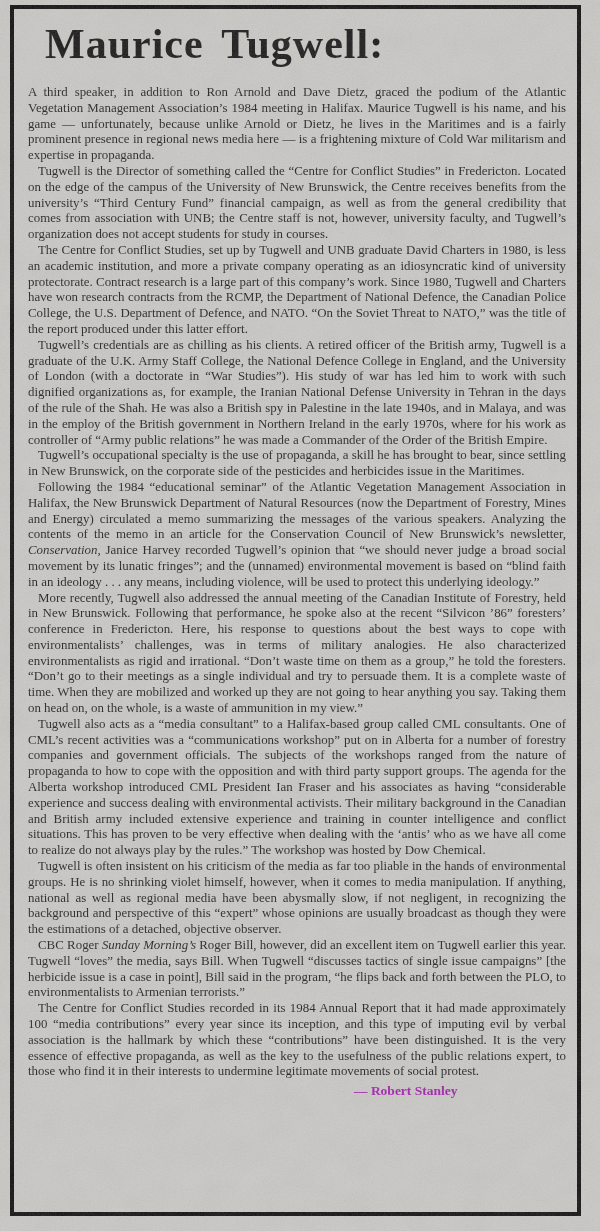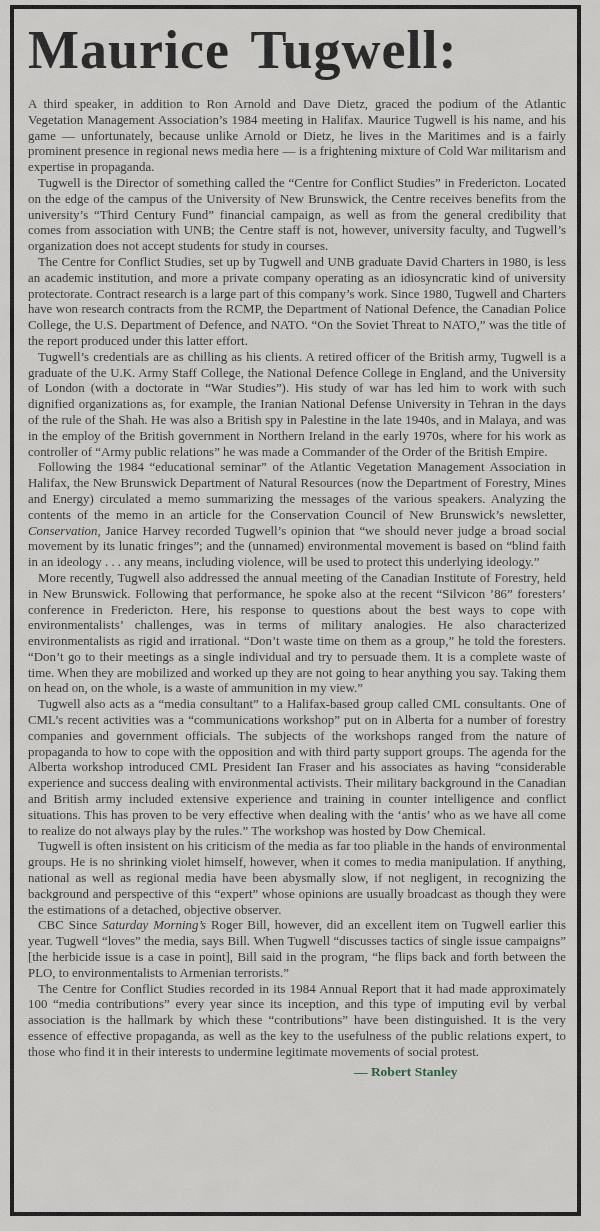--- a/index.html
+++ b/index.html
@@ -23,26 +23,26 @@
   .frame{
     position:absolute;left:10px;top:5px;
     width:563px;height:1203px;
     border:4px solid var(--border);
     z-index:1;
     box-sizing:content-box;
     padding:0;
   }
   .title{
     font-weight:bold;
-    font-size:54px;
+    font-size:42px;
     line-height:1.0;
     letter-spacing:1px;
     word-spacing:7px;
     margin:0;
-    padding-left:14px;
+    padding-left:31px;
     color:#161616;
   }
   .title-1{margin-top:14px;}
   .title-2{margin-top:14px;}
   .body-text{
     margin-top:17px;
     padding-left:14px;
     padding-right:11px;
     font-size:12.9px;
     line-height:15.8px;
@@ -53,38 +53,39 @@
     margin:0;
     text-indent:10px;
   }
   .body-text p.first{text-indent:0;margin-top:20px;}
   .body-text em{}
   .byline{
     margin-top:3px;
     margin-left:340px;
     font-weight:bold;
     font-size:13.5px;
-    color:#14532d;
+    color:#a21caf;
   }
 </style>
 </head>
 <body>
 
 <div class="frame">
   <h1 class="title title-1">Maurice Tugwell:</h1>
   <div class="body-text">
       <p class="first"><span>A third speaker, in addition to Ron Arnold and Dave Dietz, graced the podium of the Atlantic Vegetation Management Association’s 1984 meeting in Halifax. Maurice Tugwell is his name, and his game — unfortunately, because unlike Arnold or Dietz, he lives in the Maritimes and is a fairly prominent presence in regional news media here — is a frightening mixture of Cold War militarism and expertise in propaganda.</span></p>
       <p><span>Tugwell is the Director of something called the “Centre for Conflict Studies” in Fredericton. Located on the edge of the campus of the University of New Brunswick, the Centre receives benefits from the university’s “Third Century Fund” financial campaign, as well as from the general credibility that comes from association with UNB; the Centre staff is not, however, university faculty, and Tugwell’s organization does not accept students for study in courses.</span></p>
       <p><span>The Centre for Conflict Studies, set up by Tugwell and UNB graduate David Charters in 1980, is less an academic institution, and more a private company operating as an idiosyncratic kind of university protectorate. Contract research is a large part of this company’s work. Since 1980, Tugwell and Charters have won research contracts from the RCMP, the Department of National Defence, the Canadian Police College, the U.S. Department of Defence, and NATO. “On the Soviet Threat to NATO,” was the title of the report produced under this latter effort.</span></p>
       <p><span>Tugwell’s credentials are as chilling as his clients. A retired officer of the British army, Tugwell is a graduate of the U.K. Army Staff College, the National Defence College in England, and the University of London (with a doctorate in “War Studies”). His study of war has led him to work with such dignified organizations as, for example, the Iranian National Defense University in Tehran in the days of the rule of the Shah. He was also a British spy in Palestine in the late 1940s, and in Malaya, and was in the employ of the British government in Northern Ireland in the early 1970s, where for his work as controller of “Army public relations” he was made a Commander of the Order of the British Empire.</span></p>
+      <p><span>Tugwell’s occupational specialty is the use of propaganda, a skill he has brought to bear, since settling in New Brunswick, on the corporate side of the pesticides and herbicides issue in the Maritimes.</span></p>
       <p><span>Following the 1984 “educational seminar” of the Atlantic Vegetation Management Association in Halifax, the New Brunswick Department of Natural Resources (now the Department of Forestry, Mines and Energy) circulated a memo summarizing the messages of the various speakers. Analyzing the contents of the memo in an article for the Conservation Council of New Brunswick’s newsletter, </span><em>Conservation</em><span>, Janice Harvey recorded Tugwell’s opinion that “we should never judge a broad social movement by its lunatic fringes”; and the (unnamed) environmental movement is based on “blind faith in an ideology . . . any means, including violence, will be used to protect this underlying ideology.”</span></p>
       <p><span>More recently, Tugwell also addressed the annual meeting of the Canadian Institute of Forestry, held in New Brunswick. Following that performance, he spoke also at the recent “Silvicon ’86” foresters’ conference in Fredericton. Here, his response to questions about the best ways to cope with environmentalists’ challenges, was in terms of military analogies. He also characterized environmentalists as rigid and irrational. “Don’t waste time on them as a group,” he told the foresters. “Don’t go to their meetings as a single individual and try to persuade them. It is a complete waste of time. When they are mobilized and worked up they are not going to hear anything you say. Taking them on head on, on the whole, is a waste of ammunition in my view.”</span></p>
       <p><span>Tugwell also acts as a “media consultant” to a Halifax-based group called CML consultants. One of CML’s recent activities was a “communications workshop” put on in Alberta for a number of forestry companies and government officials. The subjects of the workshops ranged from the nature of propaganda to how to cope with the opposition and with third party support groups. The agenda for the Alberta workshop introduced CML President Ian Fraser and his associates as having “considerable experience and success dealing with environmental activists. Their military background in the Canadian and British army included extensive experience and training in counter intelligence and conflict situations. This has proven to be very effective when dealing with the ‘antis’ who as we have all come to realize do not always play by the rules.” The workshop was hosted by Dow Chemical.</span></p>
       <p><span>Tugwell is often insistent on his criticism of the media as far too pliable in the hands of environmental groups. He is no shrinking violet himself, however, when it comes to media manipulation. If anything, national as well as regional media have been abysmally slow, if not negligent, in recognizing the background and perspective of this “expert” whose opinions are usually broadcast as though they were the estimations of a detached, objective observer.</span></p>
-      <p><span>CBC Since </span><em>Saturday Morning’s</em><span> Roger Bill, however, did an excellent item on Tugwell earlier this year. Tugwell “loves” the media, says Bill. When Tugwell “discusses tactics of single issue campaigns” [the herbicide issue is a case in point], Bill said in the program, “he flips back and forth between the PLO, to environmentalists to Armenian terrorists.”</span></p>
+      <p><span>CBC Roger </span><em>Sunday Morning’s</em><span> Roger Bill, however, did an excellent item on Tugwell earlier this year. Tugwell “loves” the media, says Bill. When Tugwell “discusses tactics of single issue campaigns” [the herbicide issue is a case in point], Bill said in the program, “he flips back and forth between the PLO, to environmentalists to Armenian terrorists.”</span></p>
       <p><span>The Centre for Conflict Studies recorded in its 1984 Annual Report that it had made approximately 100 “media contributions” every year since its inception, and this type of imputing evil by verbal association is the hallmark by which these “contributions” have been distinguished. It is the very essence of effective propaganda, as well as the key to the usefulness of the public relations expert, to those who find it in their interests to undermine legitimate movements of social protest.</span></p>
     </div>
   <div class="byline">— Robert Stanley</div>
 </div>
 
 <svg class="noise-layer" width="600" height="1231" xmlns="http://www.w3.org/2000/svg">
   <filter id="grain">
     <feTurbulence type="fractalNoise" baseFrequency="0.65" numOctaves="2" stitchTiles="stitch" result="t"></feTurbulence>
     <feColorMatrix in="t" type="saturate" values="0"></feColorMatrix>
   </filter>

